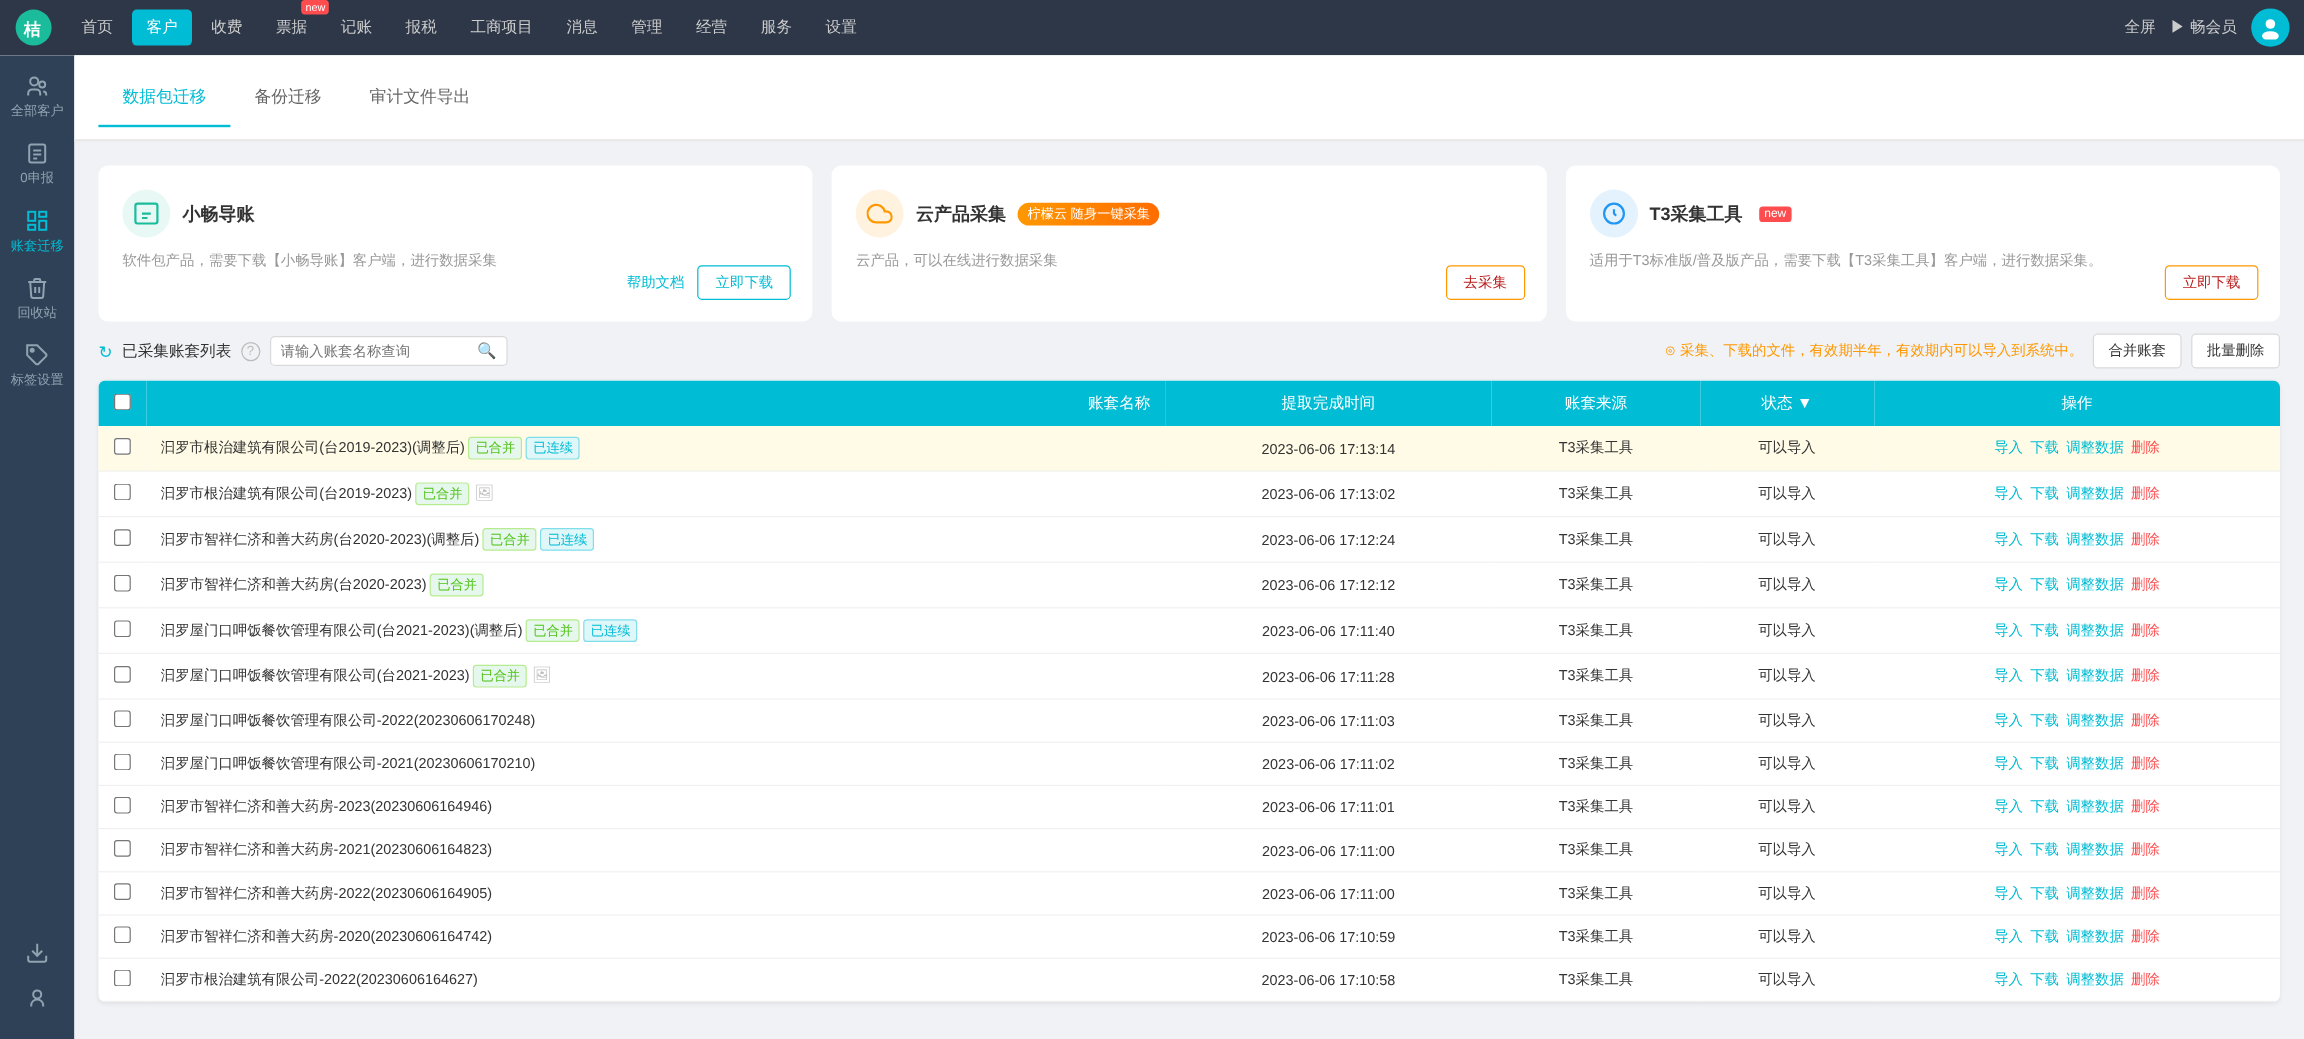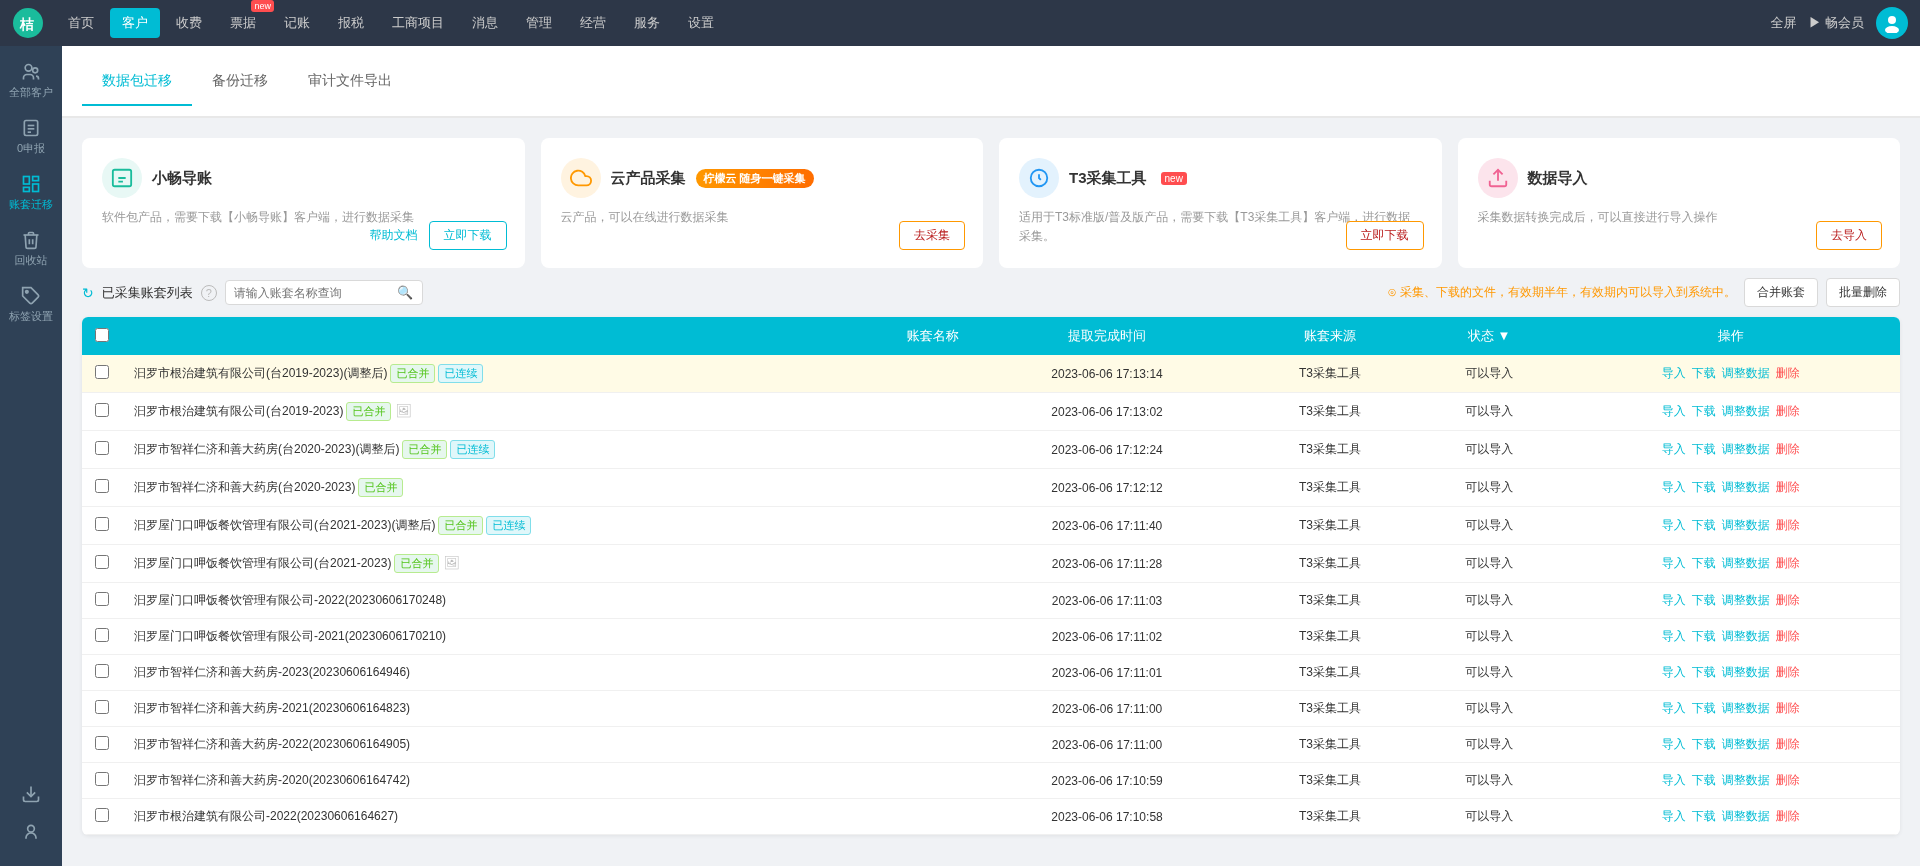--- a/index.html
+++ b/index.html
@@ -43,21 +43,21 @@
     .card-icon { width: 40px; height: 40px; border-radius: 50%; display: flex; align-items: center; justify-content: center; font-size: 18px; flex-shrink: 0; }
     .card-icon.green { background: #e8f8f5; color: #1abc9c; }
     .card-icon.orange { background: #fff3e0; color: #ff9800; }
     .card-icon.blue { background: #e3f2fd; color: #2196f3; }
     .card-icon.red-orange { background: #fce4ec; color: #f06292; }
     .card-title { font-size: 15px; font-weight: 600; color: #333; }
     .card-subtitle { font-size: 12px; color: #999; line-height: 1.6; margin-top: 4px; }
     .card-actions { position: absolute; bottom: 18px; right: 18px; display: flex; gap: 8px; align-items: center; }
     .btn-outline { border: 1px solid #ff9800; color: #b91c1c; background: #fff; padding: 5px 14px; border-radius: 4px; cursor: pointer; font-size: 12px; }
     .btn-outline.teal { border-color: #00bcd4; color: #00bcd4; }
-    .cloud-badge { background: linear-gradient(90deg, #ff9800, #ff6d00); color: #fff; font-size: 11px; padding: 2px 8px; border-radius: 10px; white-space: nowrap; font-weight: bold; }
+    .cloud-badge { background: linear-gradient(90deg, #ff9800, #ff6d00); color: #fff; font-size: 11px; padding: 2px 8px; border-radius: 10px; white-space: nowrap; }
     .new-badge { background: #ff4d4f; color: #fff; font-size: 10px; padding: 1px 4px; border-radius: 3px; margin-left: 4px; vertical-align: super; }
 
     
     .table-section { padding: 0 20px 20px 20px; }
     .table-toolbar { display: flex; align-items: center; margin-bottom: 10px; gap: 8px; }
     .table-toolbar .label { font-size: 13px; color: #333; font-weight: 500; }
     .table-toolbar .search-box { border: 1px solid #d9d9d9; border-radius: 4px; padding: 4px 8px; display: flex; align-items: center; gap: 4px; background: #fff; }
     .table-toolbar .search-box input { border: none; outline: none; font-size: 12px; width: 160px; }
     .table-toolbar .search-icon { color: #bbb; cursor: pointer; }
     .table-toolbar-right { margin-left: auto; display: flex; align-items: center; gap: 8px; }
@@ -242,36 +242,20 @@
           </div>
           <span class="card-title">T3采集工具</span>
           <span class="new-badge">new</span>
         </div>
         <div class="card-subtitle">适用于T3标准版/普及版产品，需要下载【T3采集工具】客户端，进行数据采集。</div>
         <div class="card-actions">
           <button class="btn-outline">立即下载</button>
         </div>
       </div>
 
-      <div class="card">
-        <div class="card-header">
-          <div class="card-icon red-orange">
-            <svg width="22" height="22" viewBox="0 0 24 24" fill="none" stroke="#f06292" stroke-width="2">
-                <path d="M21 15v4a2 2 0 01-2 2H5a2 2 0 01-2-2v-4"></path>
-                <polyline points="17 8 12 3 7 8"></polyline>
-                <line x1="12" y1="3" x2="12" y2="15"></line>
-              </svg>
-          </div>
-          <span class="card-title">数据导入</span>
-        </div>
-        <div class="card-subtitle">采集数据转换完成后，可以直接进行导入操作</div>
-        <div class="card-actions">
-          <button class="btn-outline">去导入</button>
-        </div>
-      </div>
 
     </div>
 
     <div class="table-section">
       <div class="table-toolbar">
         <span style="color:#00bcd4;cursor:pointer;font-size:14px;">↻</span>
         <span class="label">已采集账套列表</span>
         <span style="color:#bbb;cursor:pointer;border:1px solid #bbb;border-radius:50%;width:16px;height:16px;display:inline-flex;align-items:center;justify-content:center;font-size:11px;">?</span>
         <div class="search-box">
           <input type="text" placeholder="请输入账套名称查询" style="">

